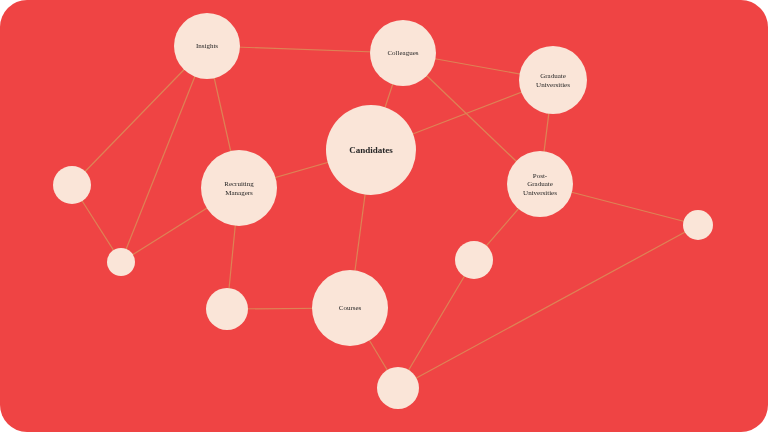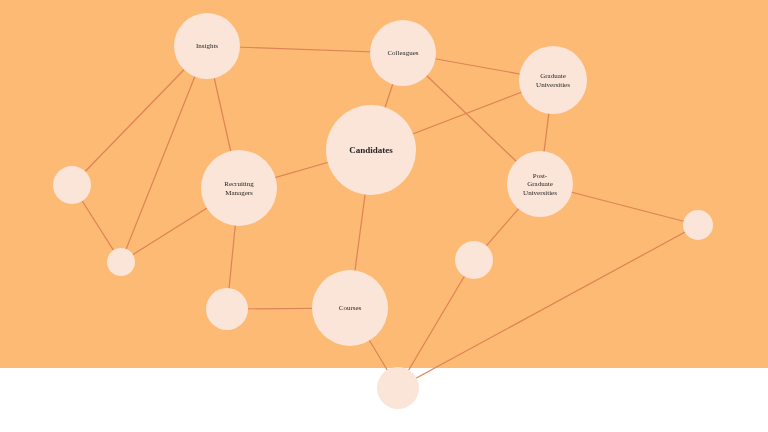--- a/index.html
+++ b/index.html
@@ -7,22 +7,23 @@
     padding: 0;
     background: #ffffff;
     width: 768px;
     height: 432px;
     overflow: hidden;
     font-family: "Liberation Serif", serif;
   }
   .canvas-wrap {
     position: relative;
     width: 768px;
-    height: 368px;
-    background: #fdba74;
+    height: 432px;
+    background: #ef4444;
+    border-radius: 27px;
   }
   svg#graph {
     display: block;
     width: 768px;
     height: 432px;
   }
   svg text {
     font-family: "Liberation Serif", serif;
     pointer-events: none;
   }

